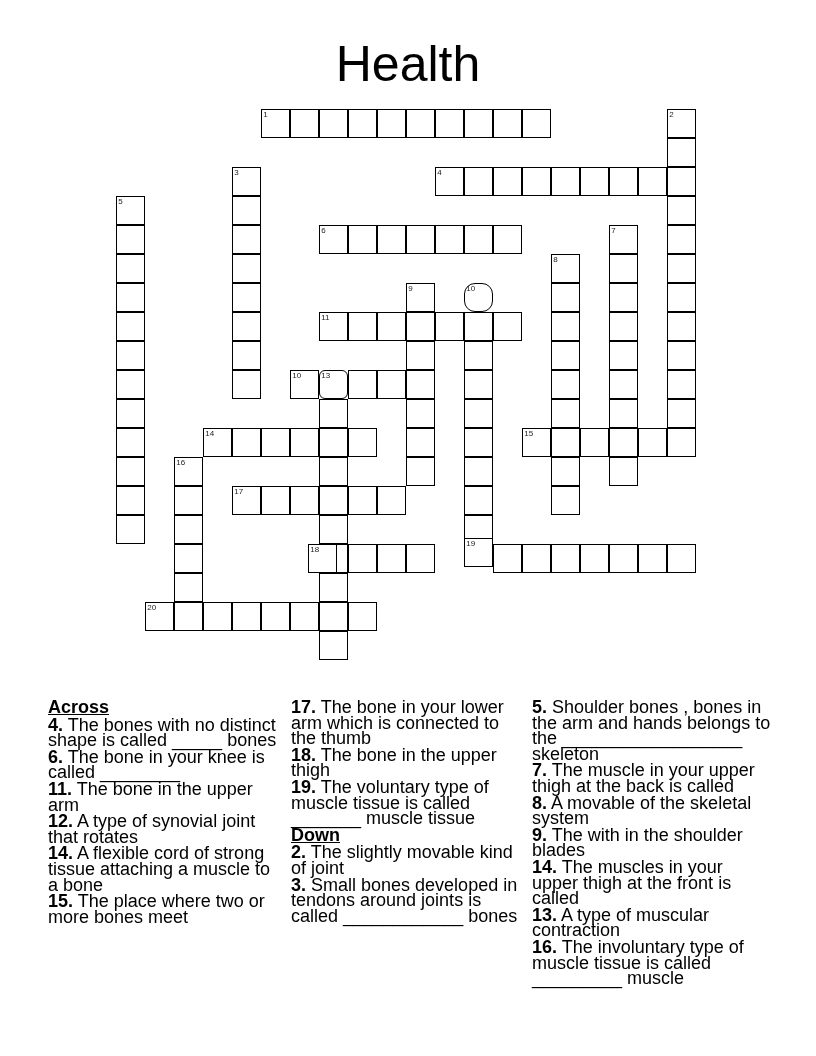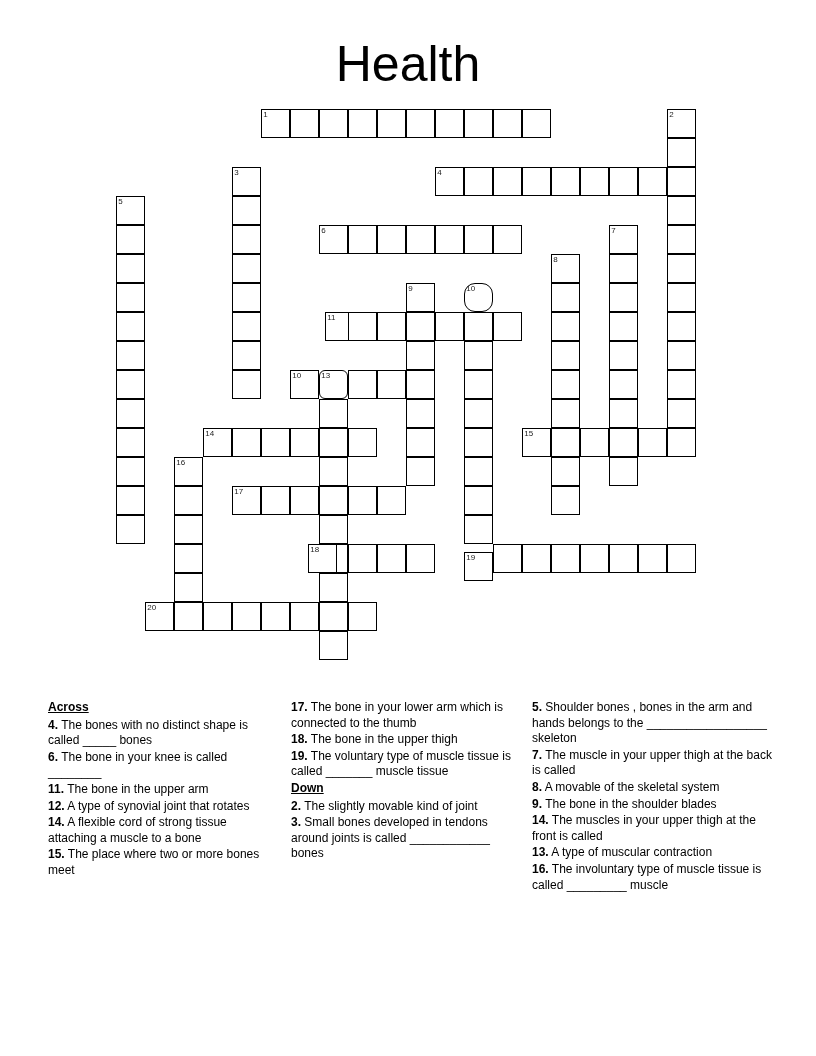--- a/index.html
+++ b/index.html
@@ -4,21 +4,21 @@
 <style>
   html, body { margin: 0; padding: 0; background: #ffffff; }
   body { width: 816px; height: 1056px; position: relative; overflow: hidden;
          font-family: "Liberation Sans", sans-serif; color: #000; }
   .title { position: absolute; top: 32px; left: 0; width: 816px; text-align: center;
            font-size: 50px; line-height: 64px; font-weight: normal; }
   .grid { position: absolute; left: 117px; top: 110px; width: 600px; height: 560px; }
   .cell { position: absolute; width: 29px; height: 29px; box-sizing: border-box;
           border: 1.5px solid #000; background: #fff; margin-left: -0.75px; margin-top: -0.75px; }
   .cell .num { position: absolute; left: 1px; top: 0px; font-size: 8px; line-height: 9px; color: #222; }
-  .clues { position: absolute; top: 700px; font-size: 12px; line-height: 15.6px; }
+  .clues { position: absolute; top: 700px; font-size: 18px; line-height: 15.6px; }
   .col1 { left: 48px; width: 230px; }
   .col2 { left: 291px; width: 230px; }
   .col3 { left: 532px; width: 240px; }
   .clue-heading { font-weight: bold; text-decoration: underline; margin: 0 0 2px 0; }
   .clue { margin: 0 0 1px 0; }
   .clue b { font-weight: bold; }
 </style>
 </head>
 <body>
 
@@ -129,24 +129,24 @@
       <span class="num">10</span>
     </div>
     <div class="cell" style="left: 348px; top: 203px;"></div>
     <div class="cell" style="left: 348px; top: 232px;"></div>
     <div class="cell" style="left: 348px; top: 261px;"></div>
     <div class="cell" style="left: 348px; top: 290px;"></div>
     <div class="cell" style="left: 348px; top: 319px;"></div>
     <div class="cell" style="left: 348px; top: 348px;"></div>
     <div class="cell" style="left: 348px; top: 377px;"></div>
     <div class="cell" style="left: 348px; top: 406px;"></div>
-    <div class="cell" style="left: 348px; top: 443px;">
+    <div class="cell" style="left: 348px; top: 429px;">
       <span class="num">19</span>
     </div>
-    <div class="cell" style="left: 209px; top: 203px; padding-left: 20px;">
+    <div class="cell" style="left: 203px; top: 203px; padding-left: 20px;">
       <span class="num">11</span>
     </div>
     <div class="cell" style="left: 232px; top: 203px;"></div>
     <div class="cell" style="left: 261px; top: 203px;"></div>
     <div class="cell" style="left: 319px; top: 203px;"></div>
     <div class="cell" style="left: 377px; top: 203px;"></div>
     <div class="cell" style="left: 174px; top: 261px;">
       <span class="num">10</span>
     </div>
     <div class="cell" style="left: 203px; top: 261px; border-radius: 6px;">
@@ -229,17 +229,17 @@
   <div class="clue"><b>19.</b> <span>The voluntary type of muscle tissue is called _______ muscle tissue</span></div>
   <div class="clue-heading">Down</div>
   <div class="clue"><b>2.</b> <span>The slightly movable kind of joint</span></div>
   <div class="clue"><b>3.</b> <span>Small bones developed in tendons around joints is called ____________ bones</span></div>
 </div>
 
 <div class="clues col3">
   <div class="clue"><b>5.</b> <span>Shoulder bones , bones in the arm and hands belongs to the __________________ skeleton</span></div>
   <div class="clue"><b>7.</b> <span>The muscle in your upper thigh at the back is called</span></div>
   <div class="clue"><b>8.</b> <span>A movable of the skeletal system</span></div>
-  <div class="clue"><b>9.</b> <span>The bone in the shoulder blades</span></div>
+  <div class="clue"><b>9.</b> <span>The with in the shoulder blades</span></div>
   <div class="clue"><b>14.</b> <span>The muscles in your upper thigh at the front is called</span></div>
   <div class="clue"><b>13.</b> <span>A type of muscular contraction</span></div>
   <div class="clue"><b>16.</b> <span>The involuntary type of muscle tissue is called _________ muscle</span></div>
 </div>
 
 </body></html>

